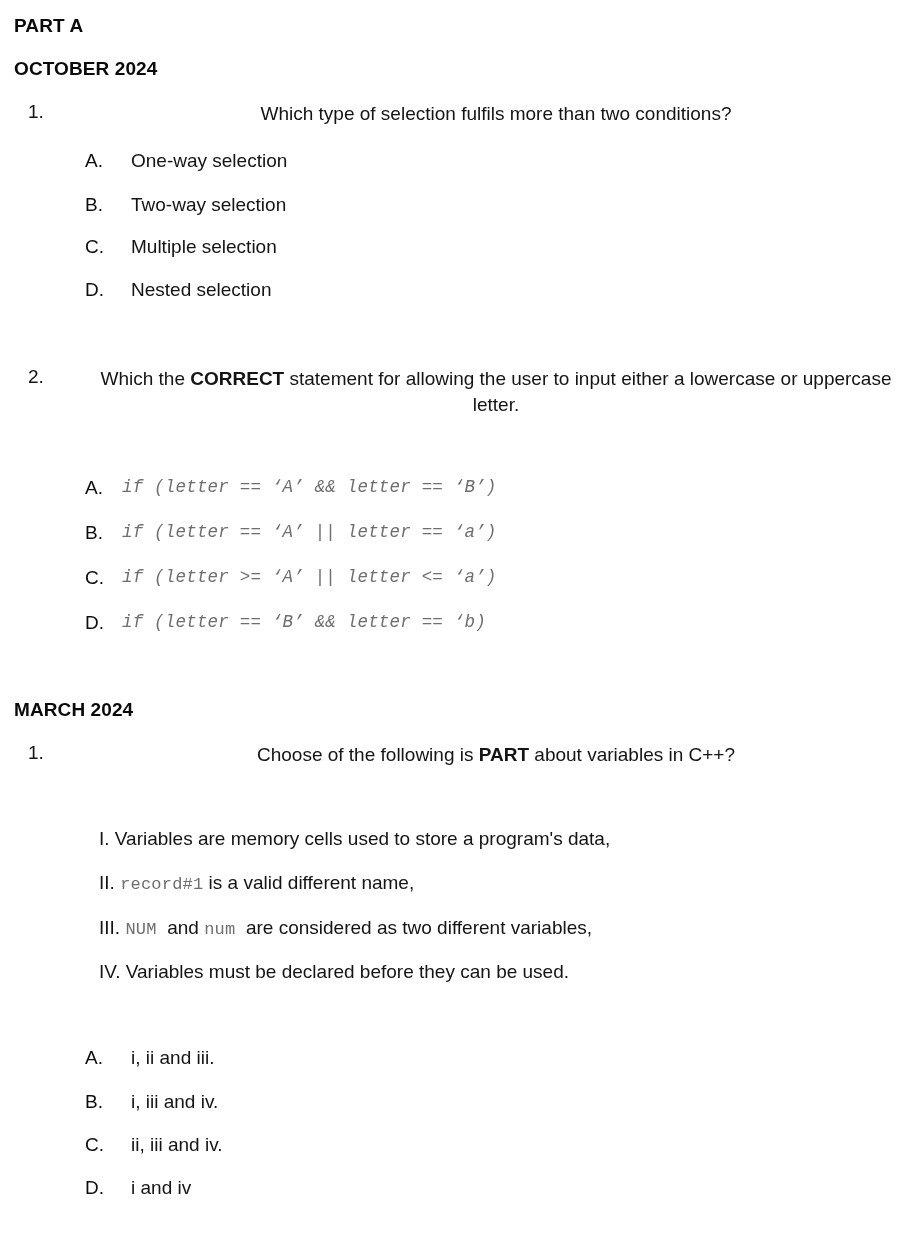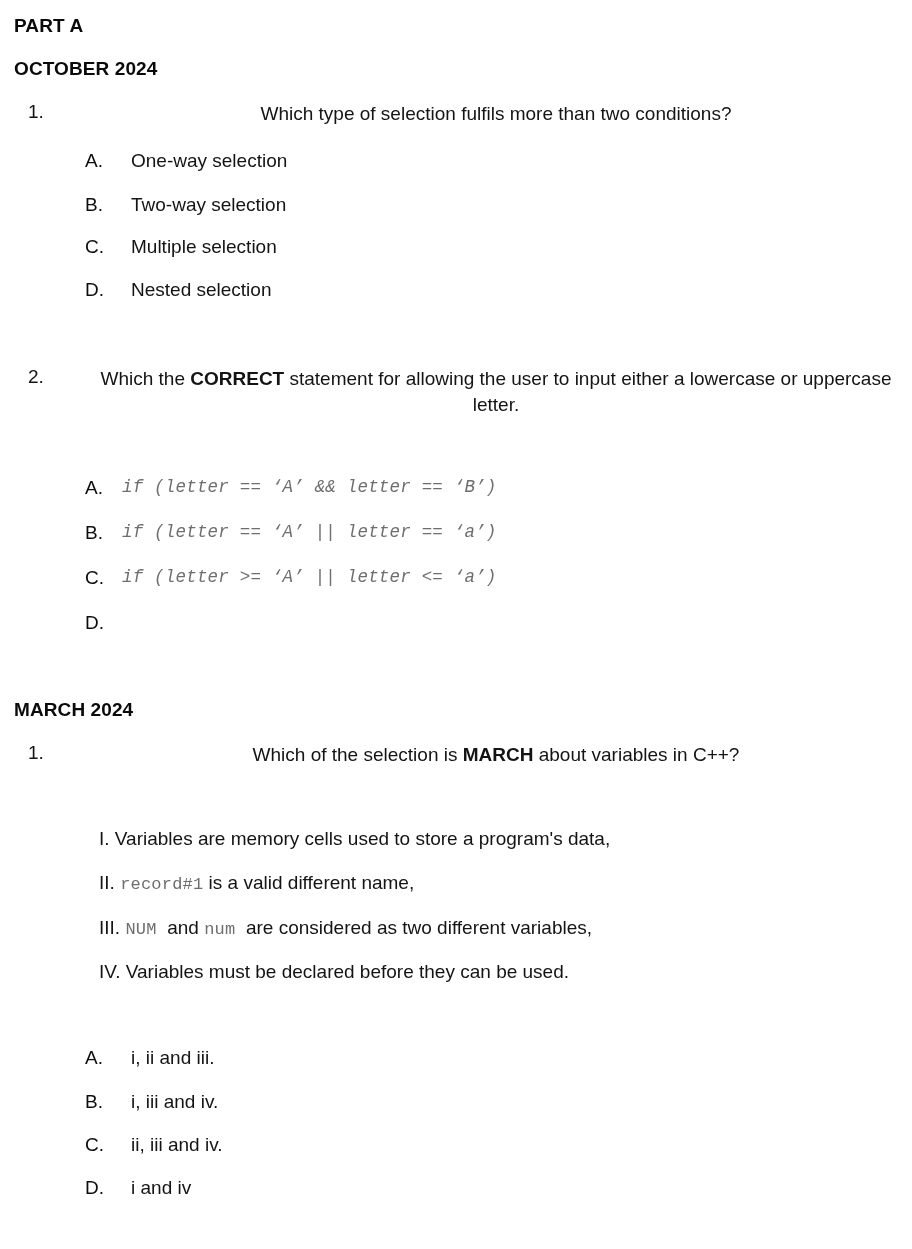--- a/index.html
+++ b/index.html
@@ -148,24 +148,25 @@
       <div class="option" style="top: 522px;">
         <span class="opt-letter">B.</span>
         <span class="opt-text code">if (letter == ‘A’ || letter == ‘a’)</span>
       </div>
       <div class="option" style="top: 567px;">
         <span class="opt-letter">C.</span>
         <span class="opt-text code">if (letter &gt;= ‘A’ || letter &lt;= ‘a’)</span>
       </div>
       <div class="option" style="top: 612px;">
         <span class="opt-letter">D.</span>
+        <span class="opt-text code">if (letter == ‘B’ &amp;&amp; letter == ‘b)</span>
       </div>
       <div class="question" style="top: 742px;">
         <div class="q-num">1.</div>
-        <div class="q-text"><span>Which of the selection is </span><b>MARCH</b><span> about variables in C++?</span></div>
+        <div class="q-text"><span>Choose of the following is </span><b>PART</b><span> about variables in C++?</span></div>
       </div>
       <div class="roman" style="top: 828px;"><span>I. Variables are memory cells used to store a program's data,</span></div>
       <div class="roman" style="top: 872px;"><span>II. </span><code>record#1</code><span> is a valid different name,</span></div>
       <div class="roman" style="top: 917px;"><span>III. </span><code>NUM</code><span>  and </span><code>num</code><span>  are considered as two different variables,</span></div>
       <div class="roman" style="top: 961px;"><span>IV. Variables must be declared before they can be used.</span></div>
       <div class="option" style="top: 1047px;">
         <span class="opt-letter">A.</span>
         <span class="opt-text">i, ii and iii.</span>
       </div>
       <div class="option" style="top: 1091px;">

